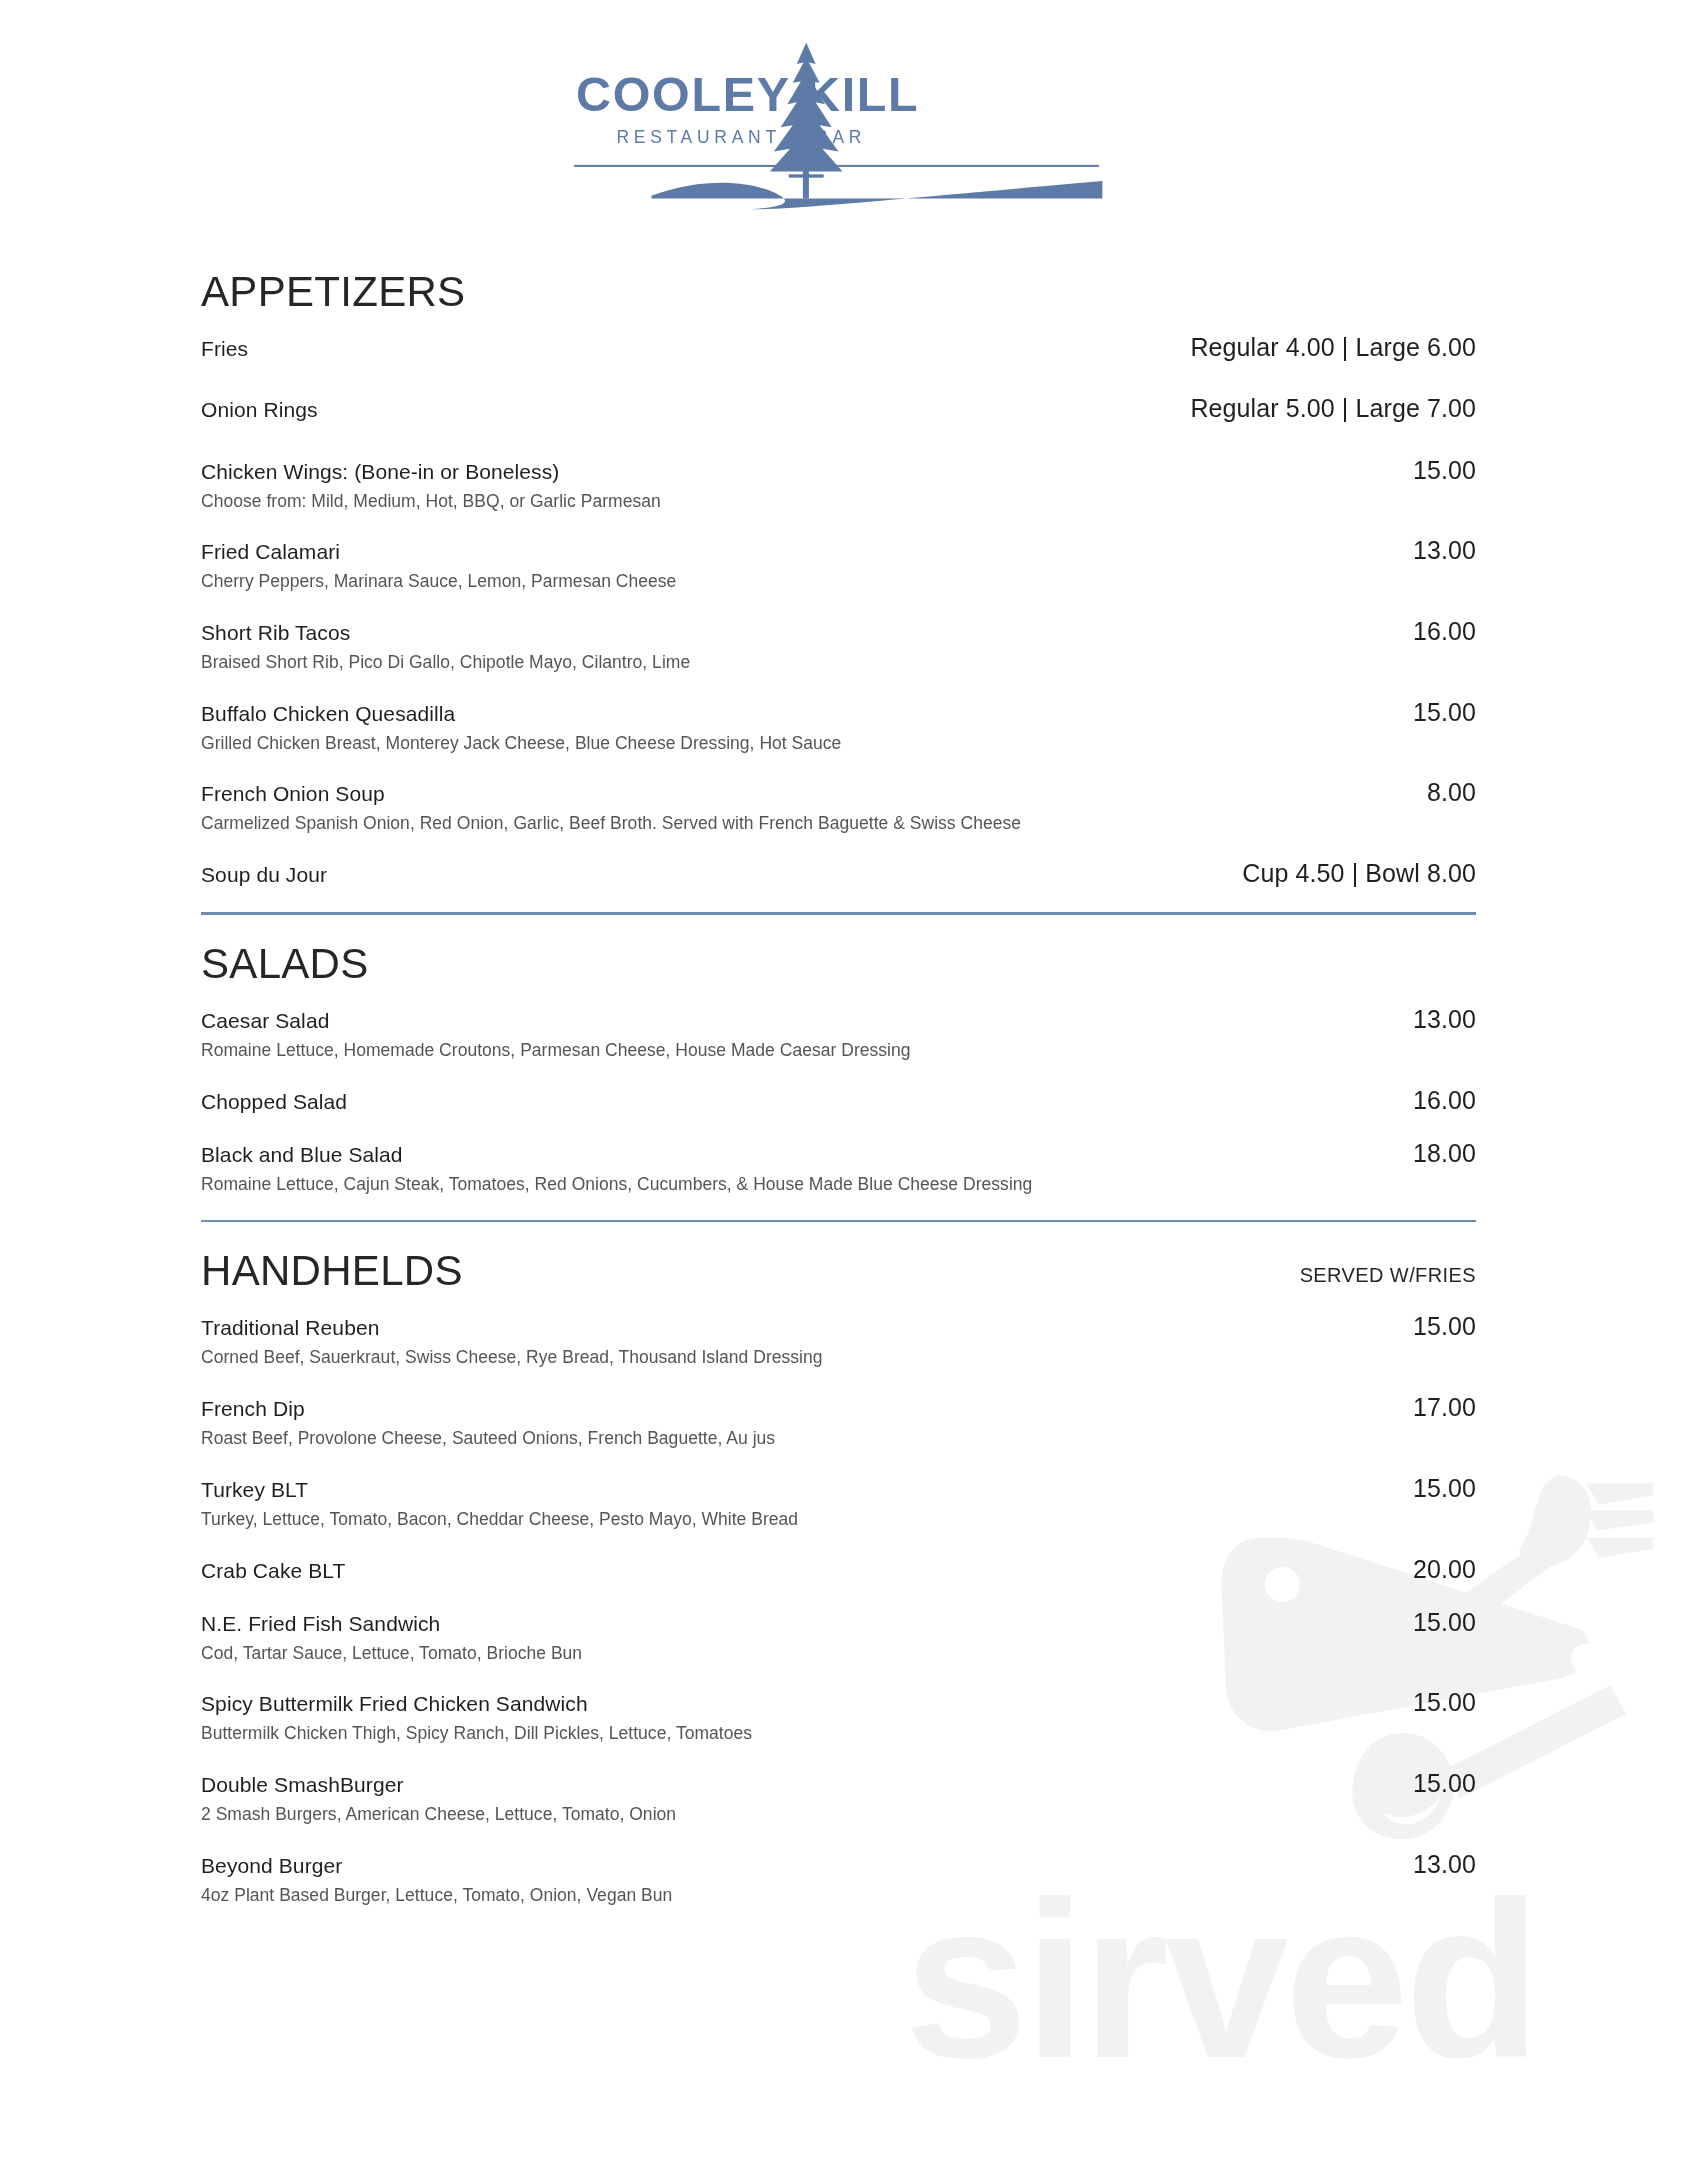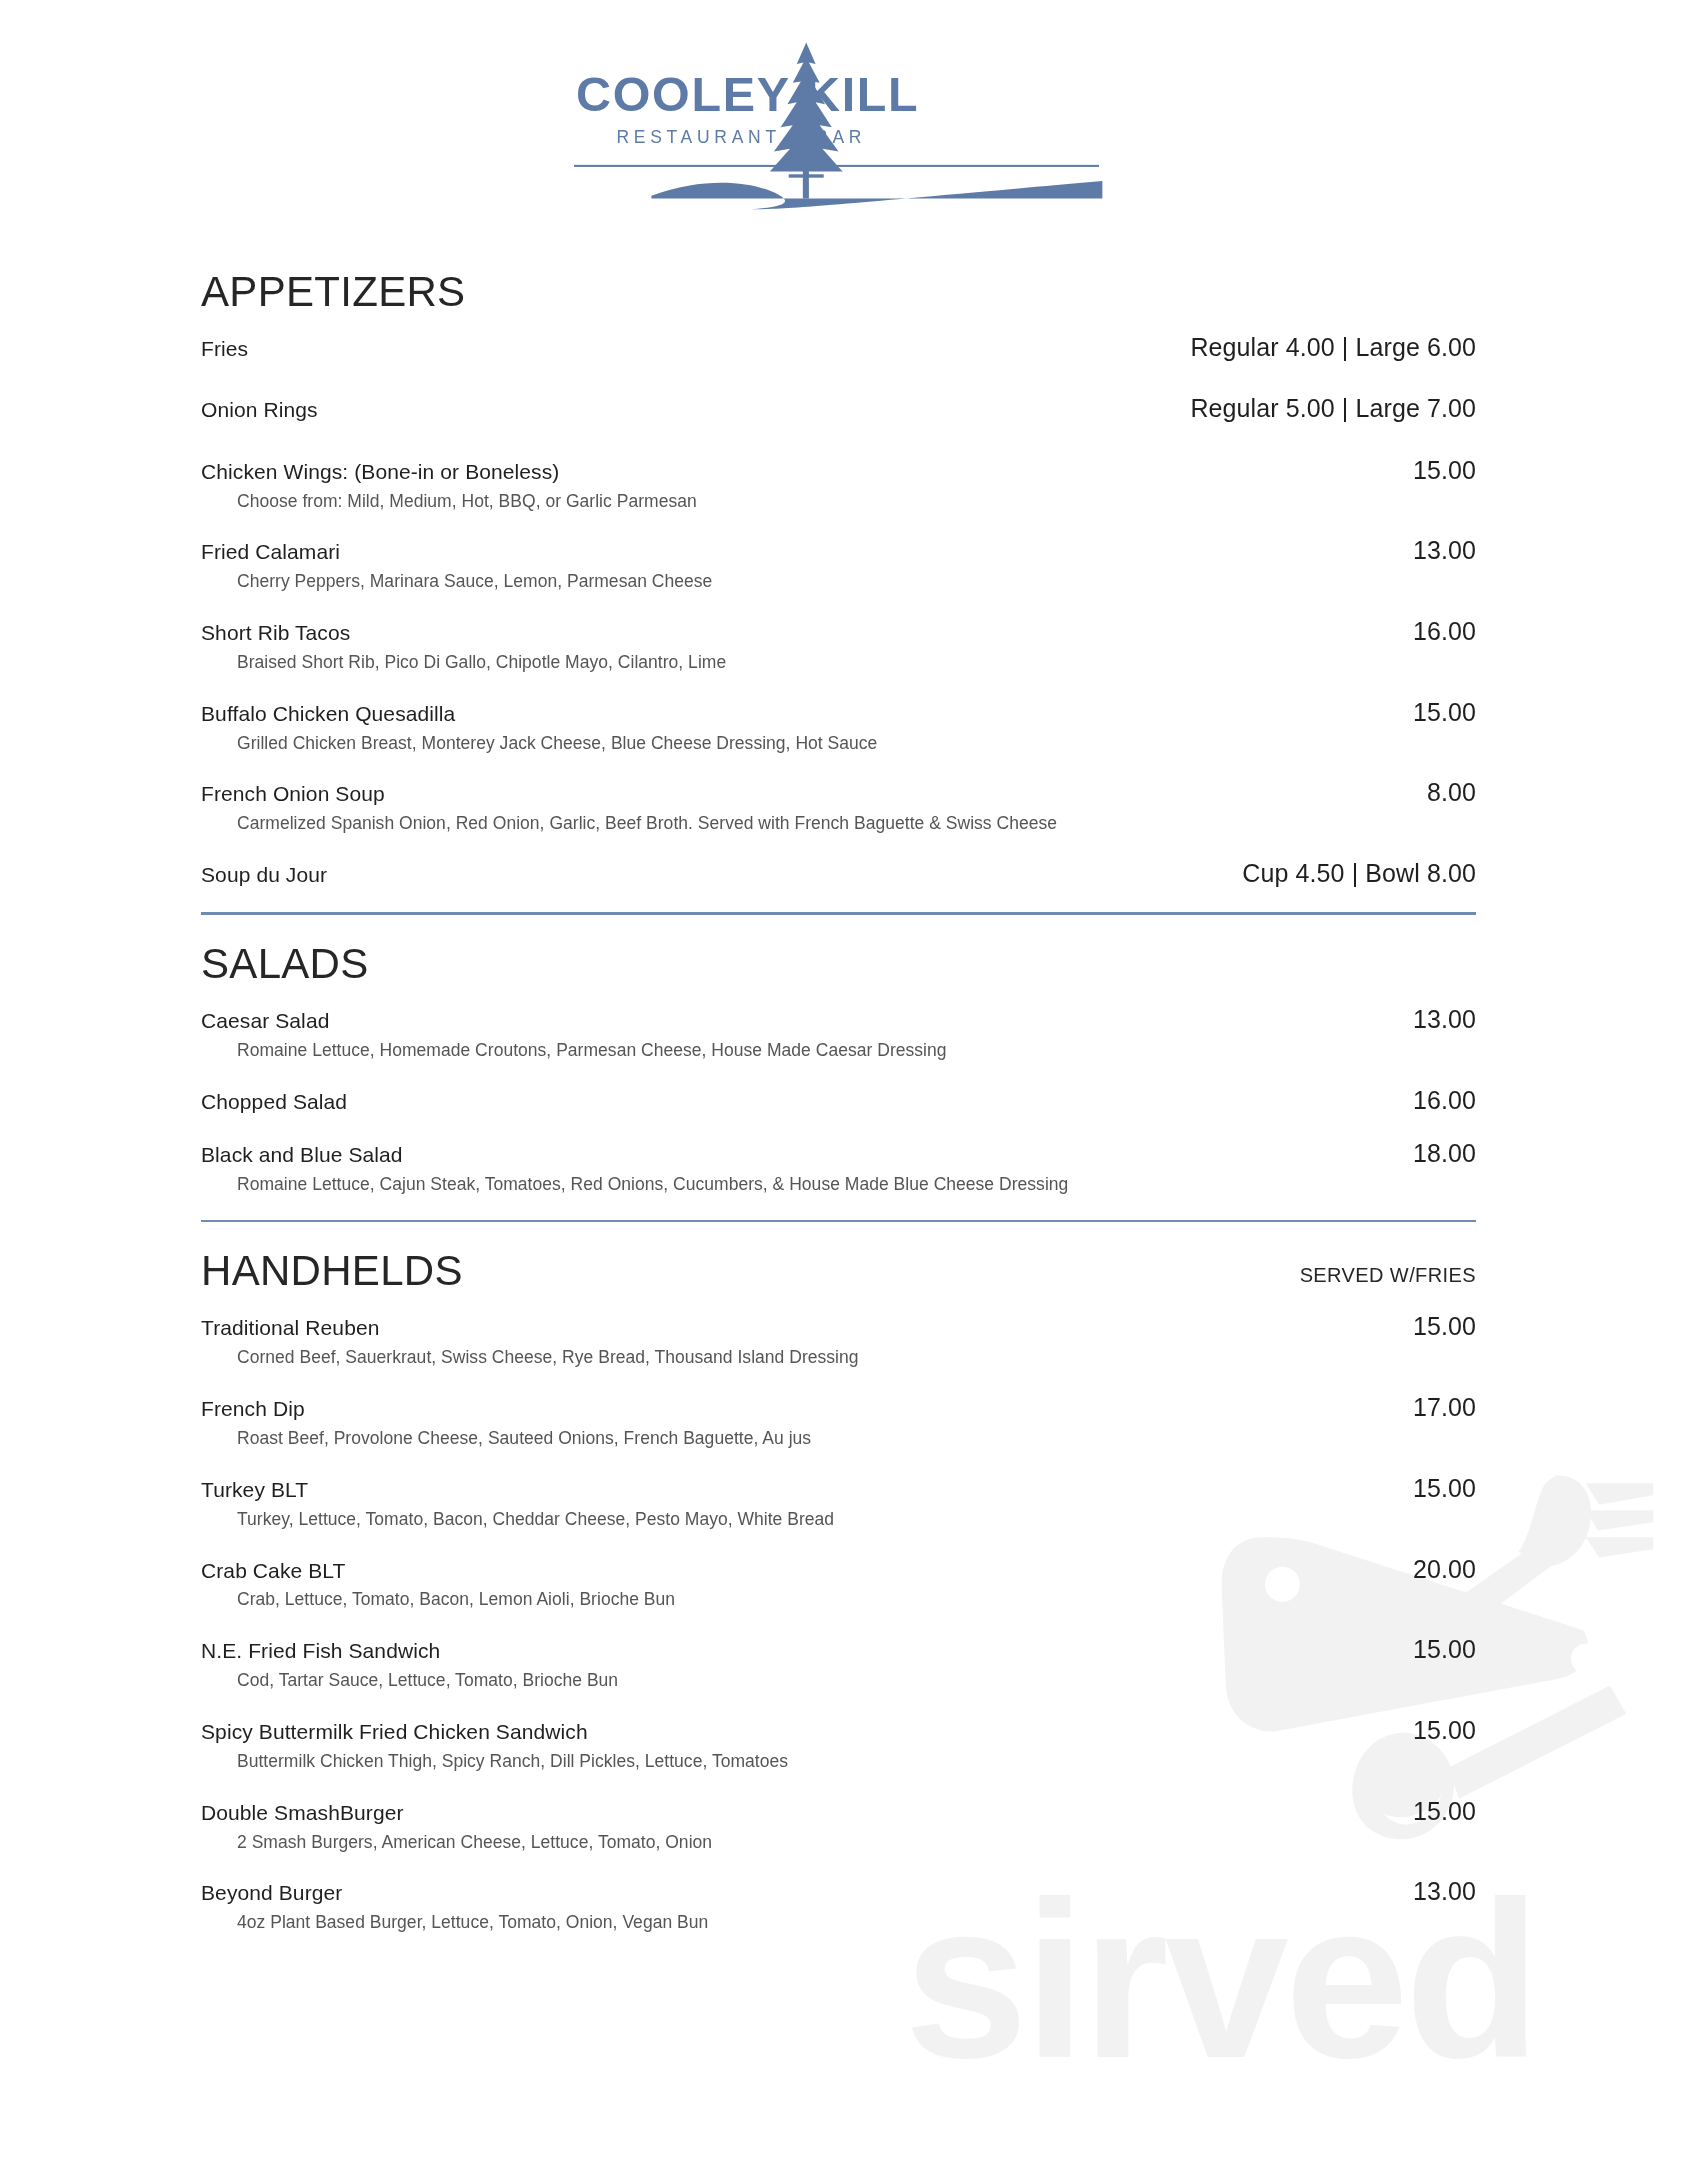--- a/index.html
+++ b/index.html
@@ -93,21 +93,20 @@
     white-space:nowrap;
     text-align:right;
     letter-spacing:0.1px;
   }
   .item-desc {
     margin-top:4.7px;
     font-size:17.5px;
     color:#555555;
     line-height:1.3;
     letter-spacing:0.03px;
-    margin-left:36px;
   }
   .item-desc:empty { display:none; margin:0; }
 
   .divider {
     height:2.7px;
     background:#6f8bb0;
     margin:23px 0 27px 0;
     width:100%;
   }
 
@@ -308,21 +307,20 @@
             <div class="item-price">15.00</div>
           </div>
           <div class="item-desc">Turkey, Lettuce, Tomato, Bacon, Cheddar Cheese, Pesto Mayo, White Bread</div>
         </div>
 
         <div class="item">
           <div class="item-row">
             <div class="item-name">Crab Cake BLT</div>
             <div class="item-price">20.00</div>
           </div>
-          <div class="item-desc">Crab, Lettuce, Tomato, Bacon, Lemon Aioli, Brioche Bun</div>
         </div>
 
         <div class="item">
           <div class="item-row">
             <div class="item-name">N.E. Fried Fish Sandwich</div>
             <div class="item-price">15.00</div>
           </div>
           <div class="item-desc">Cod, Tartar Sauce, Lettuce, Tomato, Brioche Bun</div>
         </div>
 

